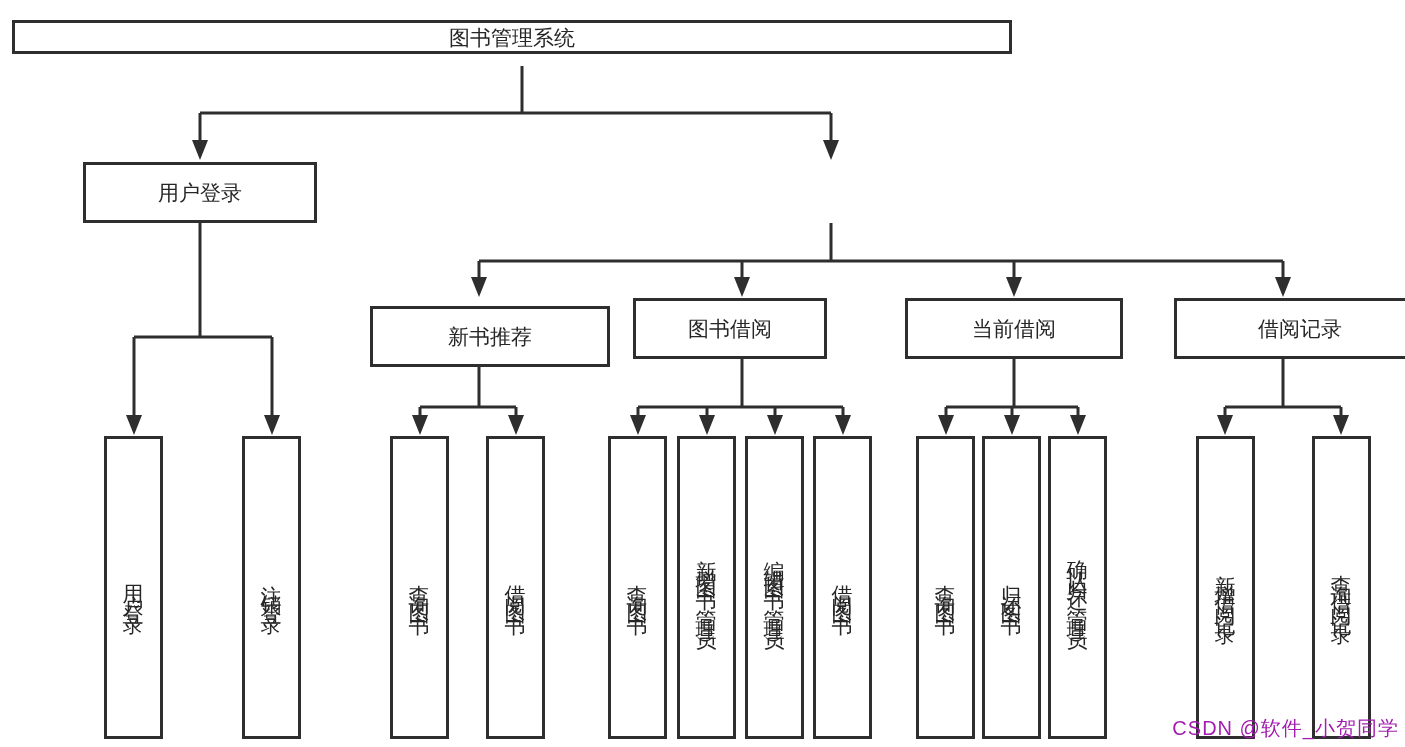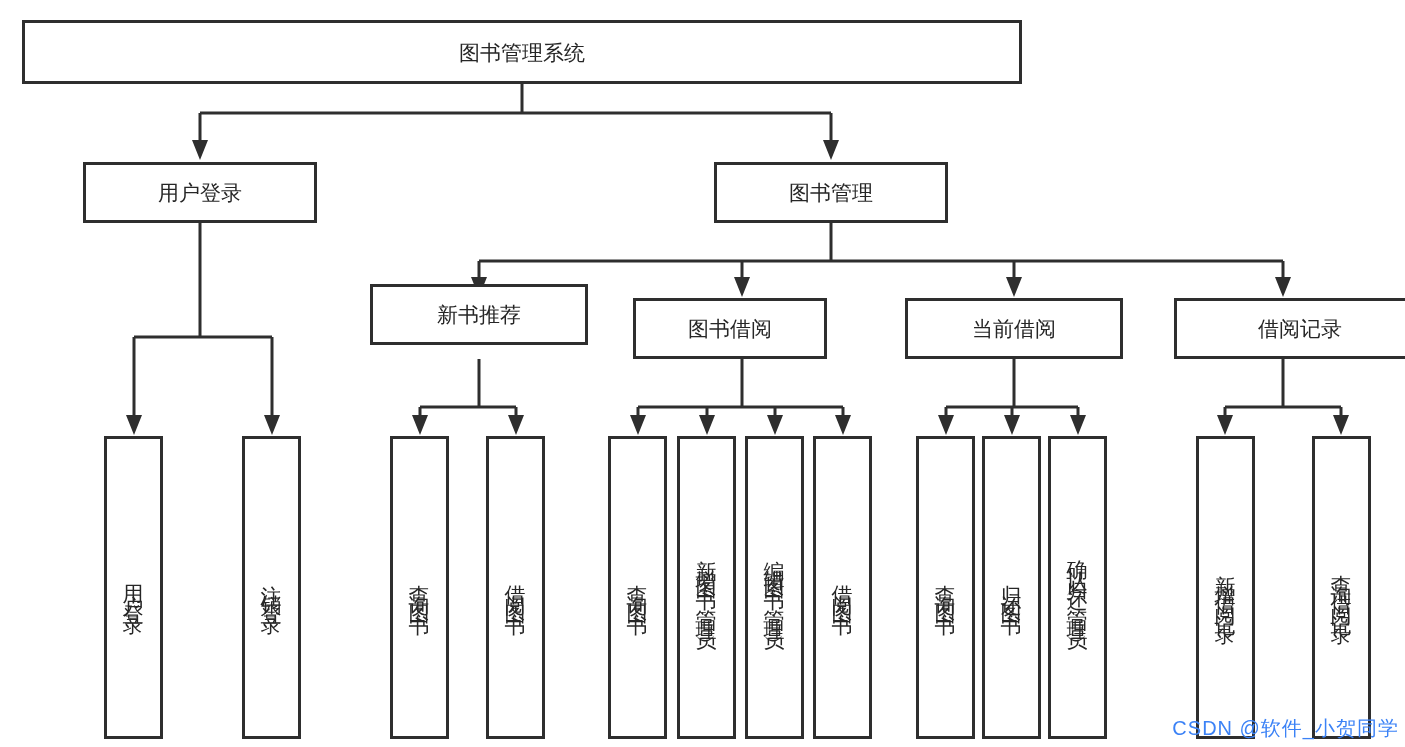--- a/index.html
+++ b/index.html
@@ -40,21 +40,21 @@
     white-space: normal;
   }
   .hbox { height: 61px; }
   .leaf { top: 436px; width: 59px; height: 303px; }
   #watermark {
     position: absolute;
     right: 6px;
     bottom: 5px;
     font-size: 20px;
     letter-spacing: 1px;
-    color: #3b82f6;
+    color: #a21caf;
     white-space: nowrap;
   }
 </style>
 </head>
 <body>
 
 <div id="canvas">
 
   <svg id="connectors" viewBox="0 0 1405 747" xmlns="http://www.w3.org/2000/svg">
 
@@ -94,32 +94,29 @@
              M699 415 L715 415 L707 435 Z
              M767 415 L783 415 L775 435 Z
              M835 415 L851 415 L843 435 Z
              M938 415 L954 415 L946 435 Z
              M1004 415 L1020 415 L1012 435 Z
              M1070 415 L1086 415 L1078 435 Z
              M1217 415 L1233 415 L1225 435 Z
              M1333 415 L1349 415 L1341 435 Z" fill="#2e2e2e" stroke="none"></path>
   </svg>
 
-  <div class="node hbox" style="left:22px; top:20px; width:1000px; height:64px">
+  <div class="node hbox" style="left:12px; top:20px; width:1000px; height:34px">
     <span class="lbl">图书管理系统</span>
   </div>
 
   <div class="node hbox" style="left:83px; top:162px; width:234px">
     <span class="lbl">用户登录</span>
   </div>
-  <div class="node hbox" style="left:714px; top:162px; width:234px">
-    <span class="lbl">图书管理</span>
-  </div>
 
-  <div class="node hbox" style="left:370px; top:284px; width:218px">
+  <div class="node hbox" style="left:370px; top:306px; width:240px">
     <span class="lbl">新书推荐</span>
   </div>
   <div class="node hbox" style="left:633px; top:298px; width:194px">
     <span class="lbl">图书借阅</span>
   </div>
   <div class="node hbox" style="left:905px; top:298px; width:218px">
     <span class="lbl">当前借阅</span>
   </div>
   <div class="node hbox" style="left:1174px; top:298px; width:252px">
     <span class="lbl">借阅记录</span>

